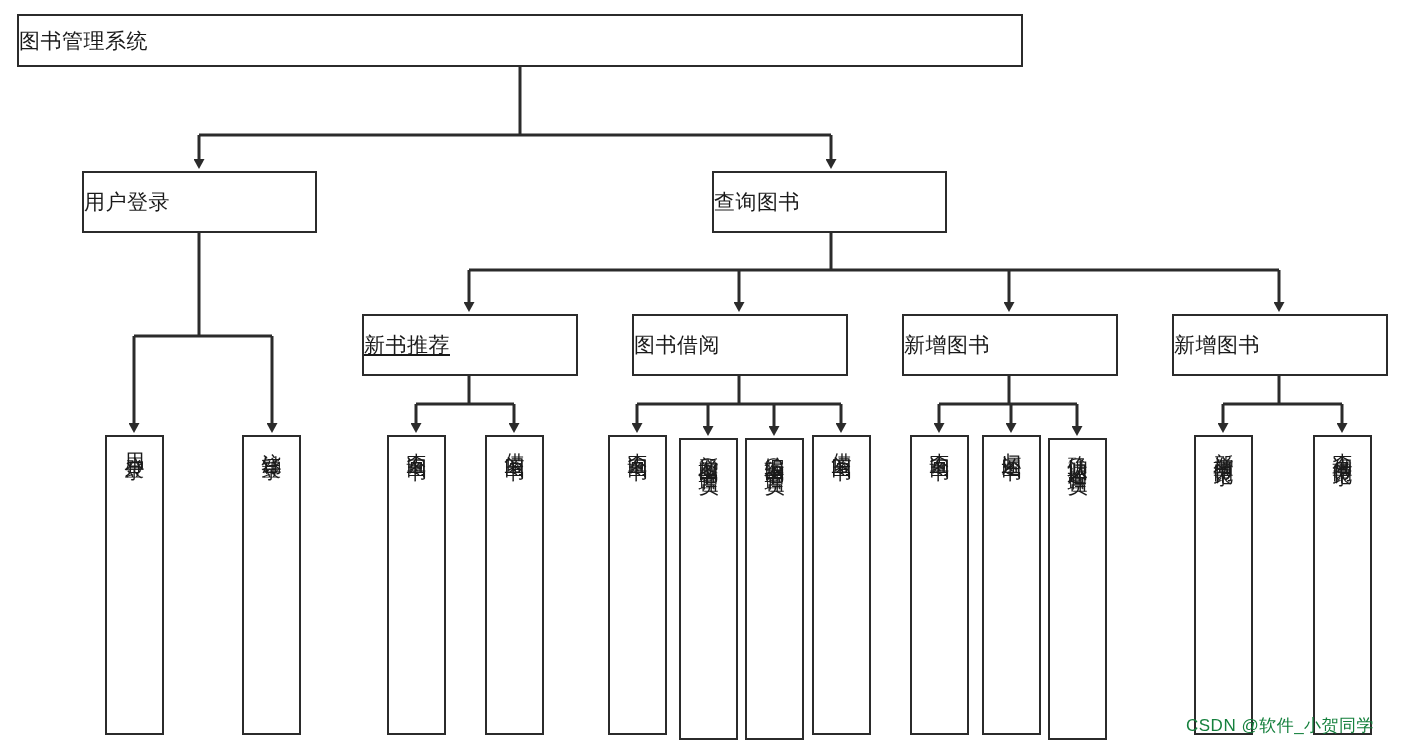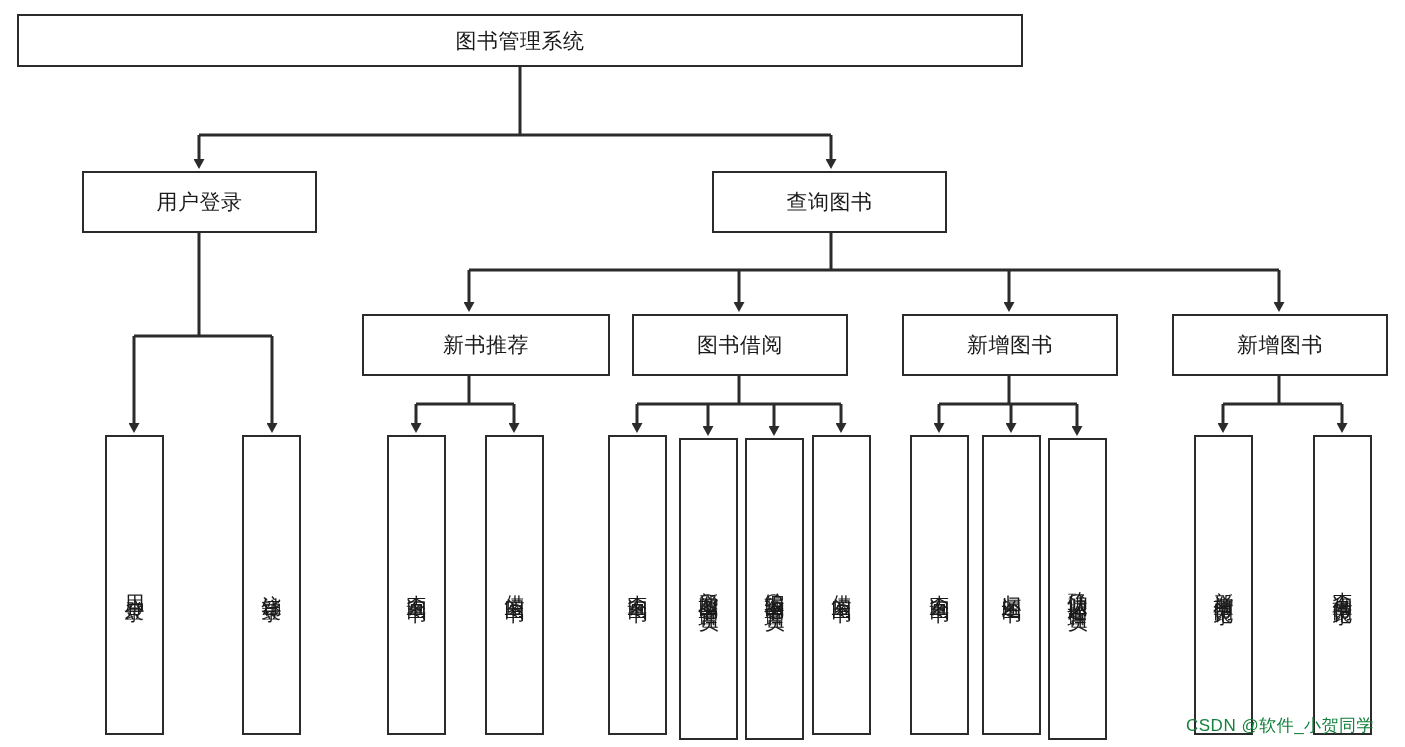--- a/index.html
+++ b/index.html
@@ -24,21 +24,21 @@
     width: 1405px;
     height: 747px;
   }
   .node {
     position: absolute;
     box-sizing: border-box;
     border: 2px solid #2b2b2b;
     background: #ffffff;
     display: flex;
     align-items: center;
-    justify-content: center;
+    justify-content: flex-start;
     color: #1a1a1a;
   }
   .node.h {
     font-size: 21px;
     letter-spacing: 0.5px;
     line-height: 1.2;
   }
   .node.v {
     writing-mode: vertical-rl;
     text-orientation: upright;
@@ -121,21 +121,21 @@
   </div>
 
   <div class="node h" style="left:82px;top:171px;width:235px;height:62px;">
     <span class="lbl">用户登录</span>
   </div>
 
   <div class="node h" style="left:712px;top:171px;width:235px;height:62px;">
     <span class="lbl">查询图书</span>
   </div>
 
-  <div class="node h" style="left:362px;top:314px;width:248px;height:62px;">
+  <div class="node h" style="left:362px;top:314px;width:216px;height:62px;text-decoration:underline;">
     <span class="lbl">新书推荐</span>
   </div>
 
   <div class="node h" style="left:632px;top:314px;width:216px;height:62px;">
     <span class="lbl">图书借阅</span>
   </div>
 
   <div class="node h" style="left:902px;top:314px;width:216px;height:62px;">
     <span class="lbl">新增图书</span>
   </div>

